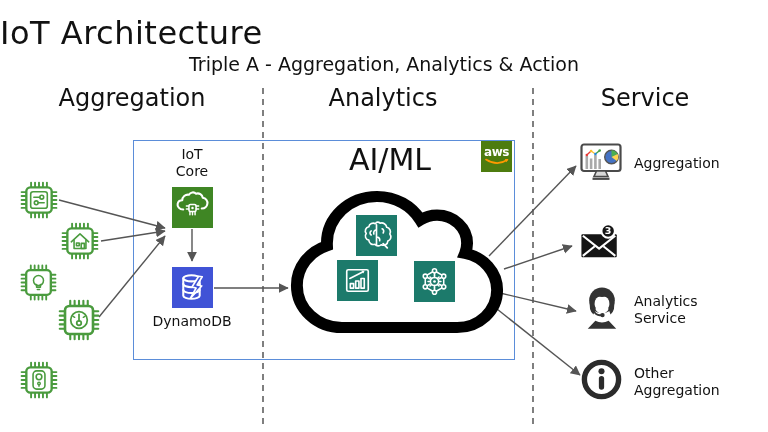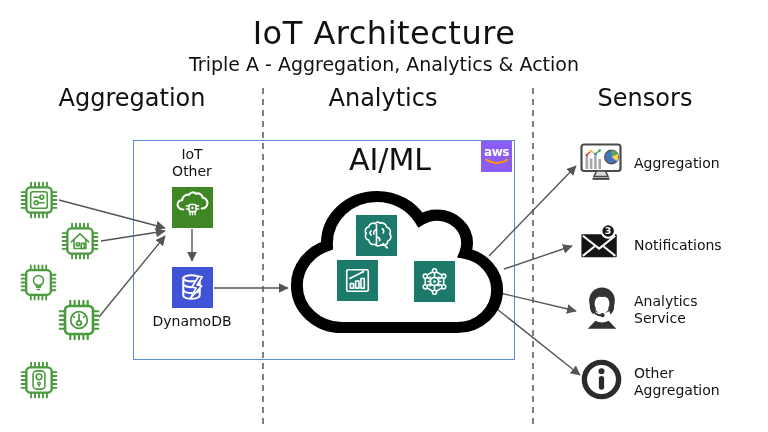--- a/index.html
+++ b/index.html
@@ -1,42 +1,42 @@
 <!DOCTYPE html>
 <html><head>
 <meta charset="utf-8">
 <style>
   html,body{margin:0;padding:0;background:#fff;}
   .canvas{position:relative;width:768px;height:432px;background:#fff;overflow:hidden;
           font-family:"DejaVu Sans","Liberation Sans",sans-serif;color:#111;}
   .abs{position:absolute;}
-  .title{width:768px;text-align:center;font-size:32px;letter-spacing:.5px;}
+  .title{width:768px;font-size:32px;letter-spacing:.5px;}
   .subtitle{width:768px;text-align:center;font-size:19px;}
   .col-header{width:220px;text-align:center;font-size:24px;}
   .lbl{font-size:14px;line-height:1.22;}
   .ctr{text-align:center;}
   .blue-box{border:1.5px solid #5b8dd9;background:transparent;}
   .sq{display:flex;align-items:center;justify-content:center;}
   .aiml{font-size:30px;text-align:center;}
-  .aws-logo{background:#8b5cf6;display:flex;flex-direction:column;align-items:center;justify-content:center;}
+  .aws-logo{background:#4d7c0f;display:flex;flex-direction:column;align-items:center;justify-content:center;}
   .aws-logo span{color:#fff;font-size:12px;font-weight:bold;letter-spacing:-.5px;line-height:1;}
   svg{display:block;}
   .overlay{position:absolute;left:0;top:0;pointer-events:none;}
 </style>
 </head>
 <body>
 
 <div class="canvas">
 
   <div class="abs title" style="left:0;top:14px;">IoT Architecture</div>
   <div class="abs subtitle" style="left:0;top:53px;">Triple A - Aggregation, Analytics &amp; Action</div>
 
   <div class="abs col-header" style="left:273px;top:84px;">Analytics</div>
   <div class="abs col-header" style="left:22px;top:84px;">Aggregation</div>
-  <div class="abs col-header" style="left:535px;top:84px;">Sensors</div>
+  <div class="abs col-header" style="left:535px;top:84px;">Service</div>
 
   <div class="abs blue-box" style="left:133px;top:140px;width:380px;height:218px;"></div>
 
   <svg class="overlay" width="768" height="432">
     <defs>
       <marker id="ah" markerWidth="9" markerHeight="8" refX="6.5" refY="3.5" orient="auto">
         <path d="M0 0 L7 3.5 L0 7 Z" fill="#555"></path>
       </marker>
     </defs>
     <path d="M263 88 V428" stroke="#7f7f7f" stroke-width="2" stroke-dasharray="6 5" fill="none"></path>
@@ -102,21 +102,21 @@
     <svg width="38" height="38" viewBox="0 0 48 48" stroke="#4a9b3e" fill="none" stroke-linecap="round" stroke-linejoin="round">
       <path stroke-width="2.4" d="M14 2v6M19 2v6M24 2v6M29 2v6M34 2v6 M14 40v6M19 40v6M24 40v6M29 40v6M34 40v6 M2 14h6M2 19h6M2 24h6M2 29h6M2 34h6 M40 14h6M40 19h6M40 24h6M40 29h6M40 34h6"></path>
       <rect x="8" y="8" width="32" height="32" rx="5" stroke-width="3" fill="#fff"></rect>
       <rect x="16.5" y="12.5" width="15" height="23" rx="4.5" stroke-width="2"></rect>
       <circle cx="24" cy="20" r="3.6" stroke-width="2"></circle>
       <circle cx="24" cy="28.5" r="1.6" stroke-width="1.8"></circle>
       <line x1="24" y1="30" x2="24" y2="32" stroke-width="1.8"></line>
     </svg>
   </div>
 
-  <div class="abs lbl ctr" style="left:170px;top:146px;width:44px;">IoT Other</div>
+  <div class="abs lbl ctr" style="left:170px;top:146px;width:44px;">IoT Core</div>
   <div class="abs sq" style="left:172px;top:187px;width:41px;height:41px;background:#3f8624;">
     <svg width="41" height="41" viewBox="0 0 40 40" fill="none" stroke="#fff" stroke-linecap="round" stroke-linejoin="round">
       <path d="M11 22 C7 22 5 19 5.5 16.5 C6 14 8 13 10 13 C10 9.5 13 7 16.5 7.5 C18 5 21.5 4.5 23.5 6.5 C26.5 5.5 29.5 7.5 30 10.5 C33 11 35 13.5 34.5 16.5 C34 19.5 31.5 21 29 21" stroke-width="2"></path>
       <rect x="16.5" y="17" width="7" height="7" rx="1.5" stroke-width="1.5" fill="#3f8624"></rect>
       <circle cx="20" cy="20.5" r="1.2" fill="#fff" stroke="none"></circle>
       <path d="M17.5 24 v3 M20 24 v3 M22.5 24 v3 M14 18.5 h2.5 M14 21.5 h2.5 M23.5 18.5 h2.5 M23.5 21.5 h2.5" stroke-width="1.4"></path>
     </svg>
   </div>
 
   <div class="abs sq" style="left:172px;top:267px;width:41px;height:41px;background:#4053d6;">
@@ -205,21 +205,20 @@
 
   <div class="abs" style="left:580px;top:222px;">
     <svg width="42" height="40" viewBox="0 0 44 40">
       <rect x="1.5" y="12" width="37" height="24" rx="1" fill="#151515"></rect>
       <path d="M3 13.5 L20 27 L37 13.5" stroke="#fff" stroke-width="2.2" fill="none"></path>
       <path d="M3 34.5 L15.5 24.5 M37 34.5 L24.5 24.5" stroke="#fff" stroke-width="2.2" fill="none"></path>
       <circle cx="29.5" cy="8.5" r="7" fill="#151515" stroke="#fff" stroke-width="2"></circle>
       <text x="29.5" y="12" text-anchor="middle" font-size="10" font-weight="bold" fill="#fff" font-family="DejaVu Sans, sans-serif">3</text>
     </svg>
   </div>
-  <div class="abs lbl" style="left:634px;top:237px;">Notifications</div>
 
   <div class="abs" style="left:583px;top:284px;">
     <svg width="38" height="46" viewBox="0 0 40 46">
       <circle cx="20" cy="16" r="13.5" fill="#333"></circle>
       <ellipse cx="20" cy="20.5" rx="8.2" ry="9.5" fill="#fff"></ellipse>
       <path d="M8 17 Q8 6 20 6 Q32 6 32 17 Q27 11 20 12.5 Q13 11 8 17 Z" fill="#333"></path>
       <path d="M7.5 15 Q5.5 26 11 31 L13.5 24 Q11 20 12.5 15 Z" fill="#333"></path>
       <path d="M32.5 15 Q34.5 26 29 31 L26.5 24 Q29 20 27.5 15 Z" fill="#333"></path>
       <path d="M10.5 26 Q14 32.5 19 31.5" stroke="#333" stroke-width="2" fill="none" stroke-linecap="round"></path>
       <circle cx="20.5" cy="31.5" r="2.3" fill="#333"></circle>

